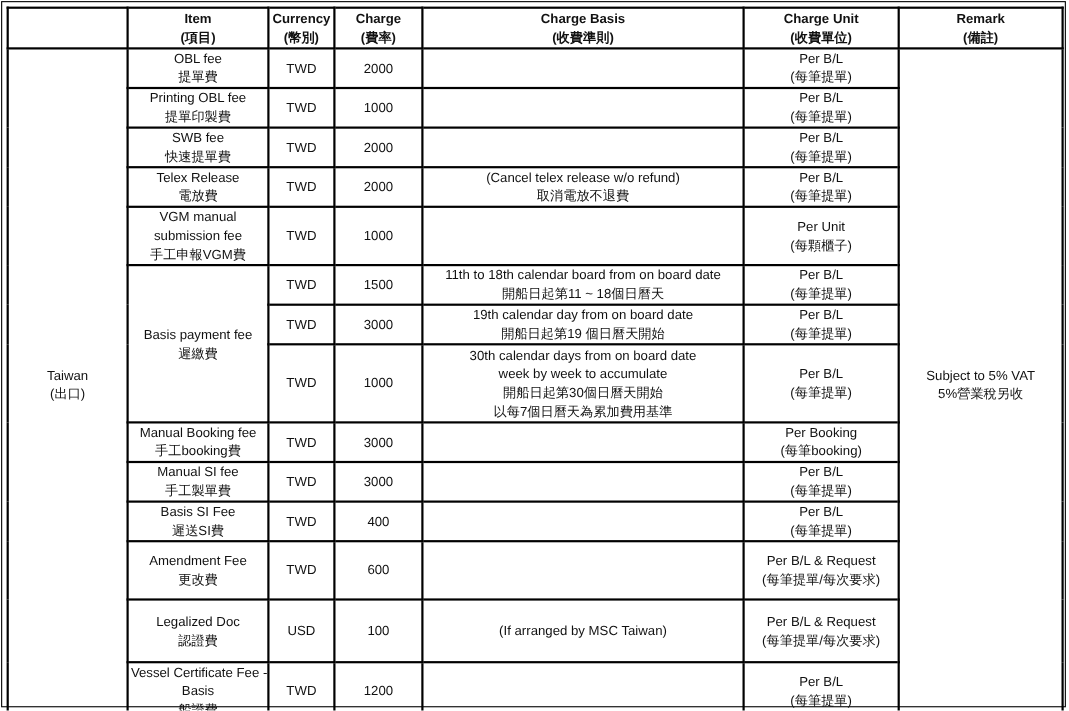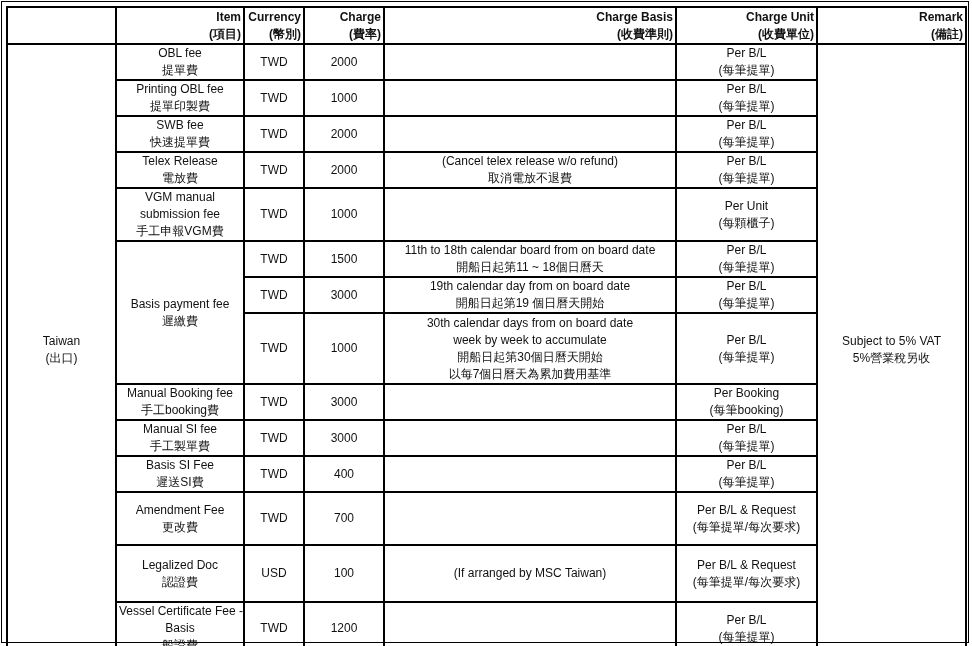--- a/index.html
+++ b/index.html
@@ -4,21 +4,21 @@
 <style>
   html, body { margin: 0; padding: 0; background: #ffffff; }
   body { width: 972px; height: 646px; position: relative; overflow: hidden;
          font-family: "Liberation Sans", "DejaVu Sans", sans-serif; color: #111; }
   .frame { position: absolute; left: 1px; top: 1px; width: 968px; height: 642px;
            border: 1px solid #000; box-sizing: border-box; }
   table.fees { position: absolute; left: 6px; top: 6px; width: 959px; height: 635px;
                border-collapse: collapse; table-layout: fixed; }
   table.fees td, table.fees th { border: 2px solid #000; text-align: center; vertical-align: middle;
                font-size: 12px; line-height: 17px; padding: 0 2px; font-weight: normal; }
-  table.fees th { font-weight: bold; text-align: right; }
+  table.fees th { font-weight: bold; }
   .line { display: block; white-space: nowrap; }
   .bold { font-weight: bold; }
   .hdr-row { height: 37px; }
 </style>
 </head>
 <body>
 
 <div class="frame"></div>
 
 <table class="fees">
@@ -228,21 +228,21 @@
           <span class="line">(每筆提單)</span>
         </td>
   </tr>
 
   <tr style="height:53px">
     <td>
           <span class="line">Amendment Fee</span>
           <span class="line">更改費</span>
         </td>
     <td>TWD</td>
-    <td>700</td>
+    <td>600</td>
     <td></td>
     <td>
           <span class="line">Per B/L &amp; Request</span>
           <span class="line">(每筆提單/每次要求)</span>
         </td>
   </tr>
 
   <tr style="height:57px">
     <td>
           <span class="line">Legalized Doc</span>

